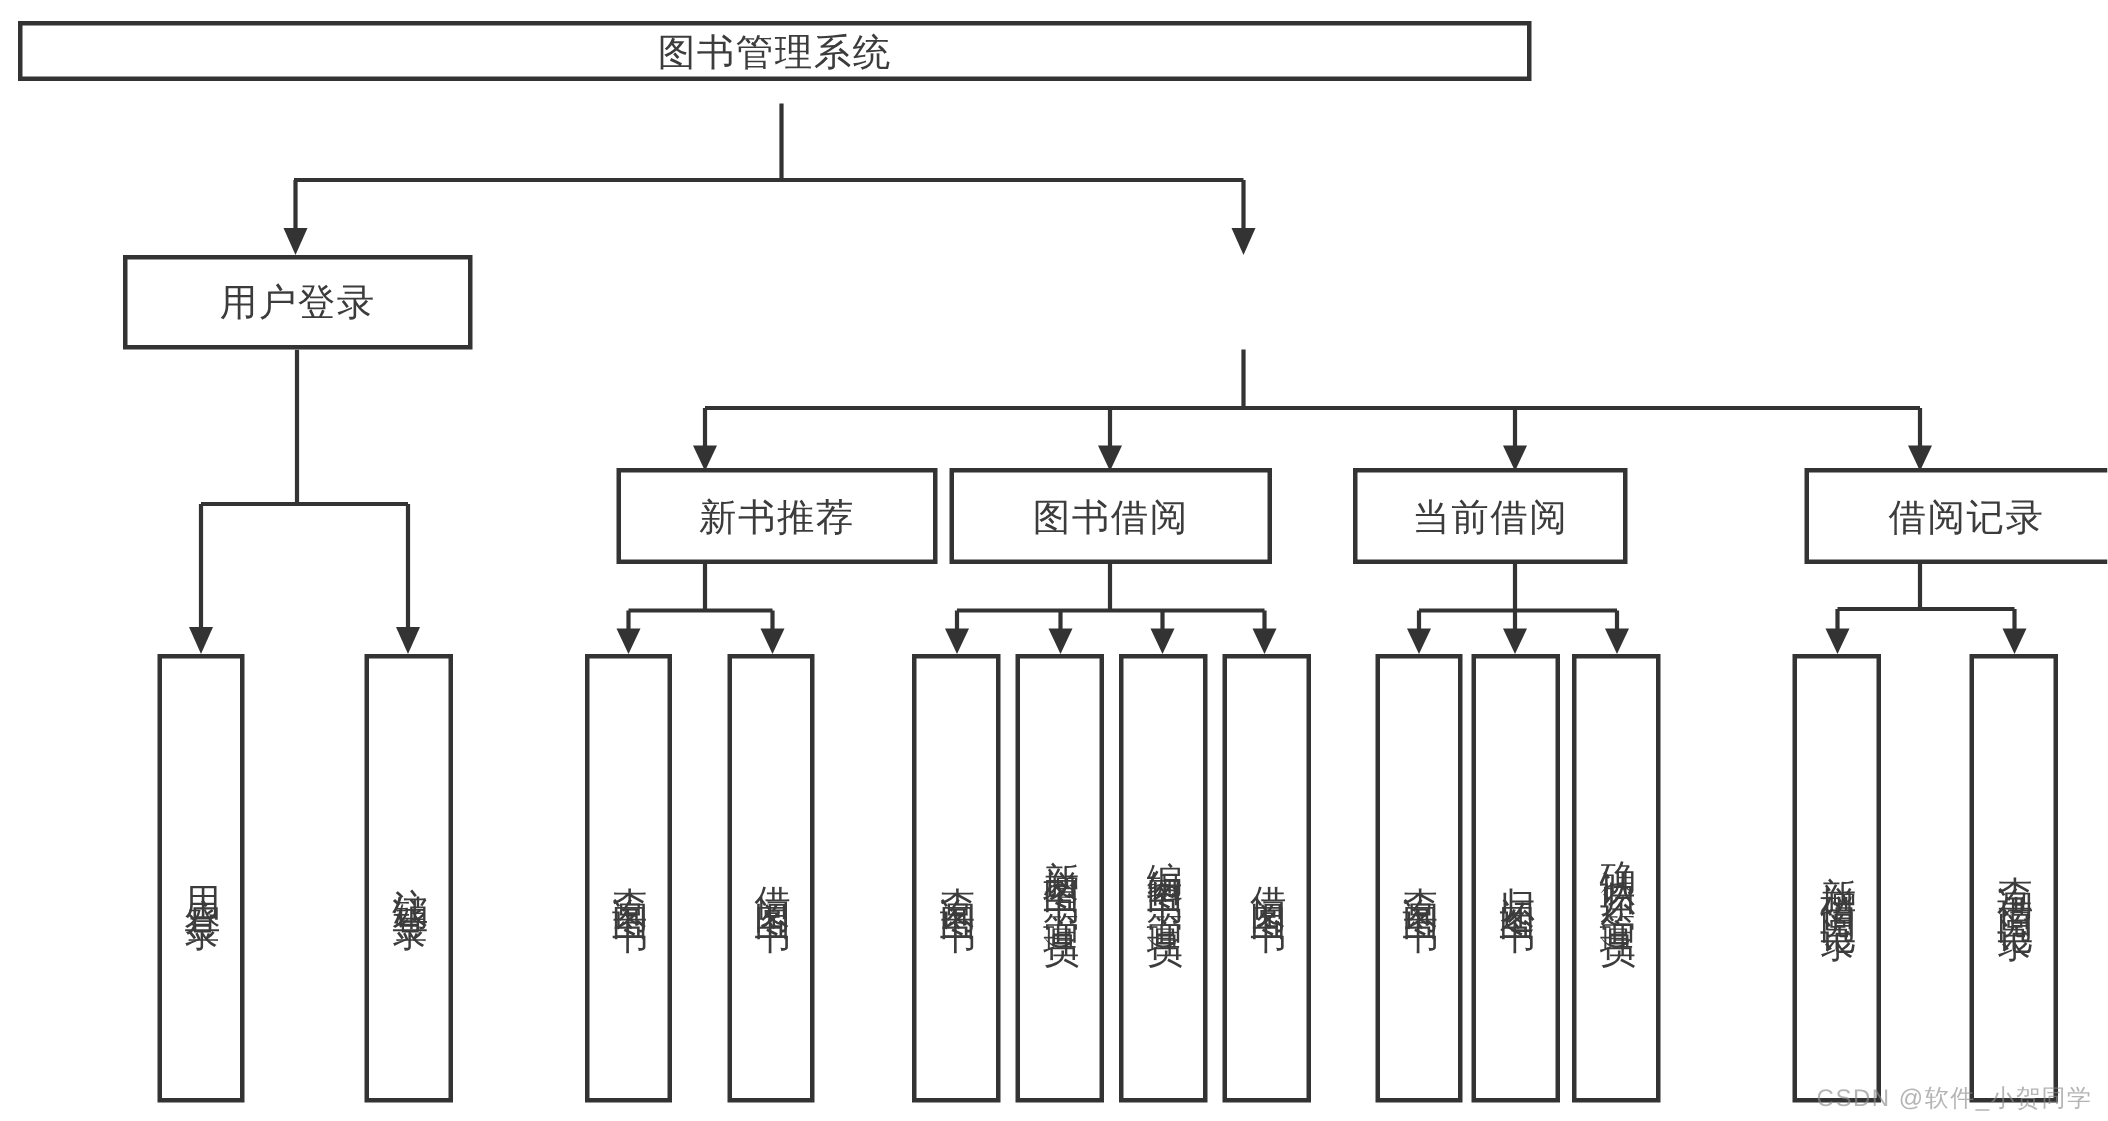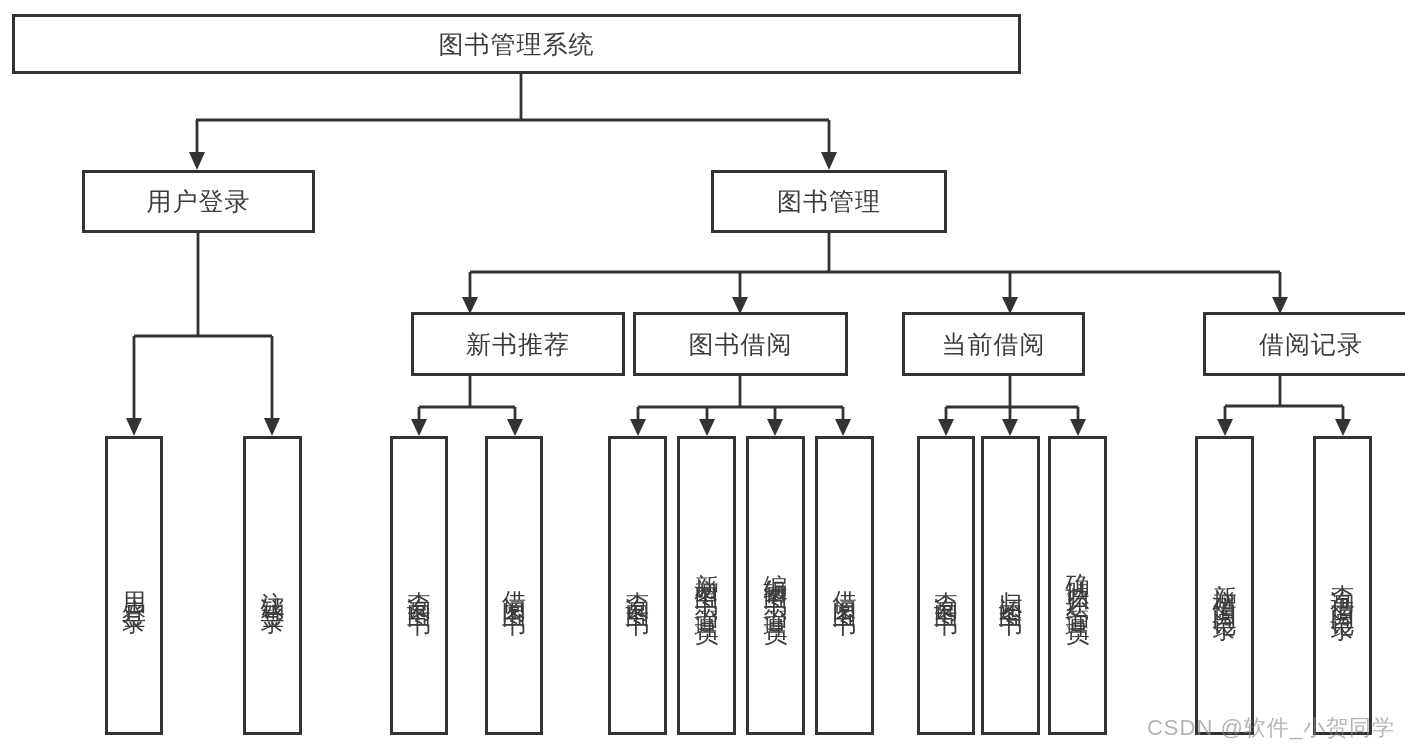--- a/index.html
+++ b/index.html
@@ -31,21 +31,21 @@
   .vtext {
     writing-mode: vertical-rl;
     text-orientation: mixed;
     letter-spacing: 7px;
     line-height: 1;
   }
   .watermark {
     position: absolute;
     right: 10px;
     bottom: 4px;
-    font-size: 22px;
+    font-size: 16px;
     color: rgba(140, 140, 140, 0.65);
     letter-spacing: 1px;
     white-space: nowrap;
     z-index: 5;
   }
 </style>
 </head>
 <body>
 
 <div class="canvas">
@@ -93,29 +93,26 @@
       <polygon points="1070,419 1086,419 1078,436" fill="#333333" stroke="none"></polygon>
     </g>
 
     <g stroke="#333333" stroke-width="2.8" fill="none">
       <path d="M1280,376 V406 M1225,406 H1343 M1225,406 V420 M1343,406 V420"></path>
       <polygon points="1217,419 1233,419 1225,436" fill="#333333" stroke="none"></polygon>
       <polygon points="1335,419 1351,419 1343,436" fill="#333333" stroke="none"></polygon>
     </g>
   </svg>
 
-  <div class="box hbox" style="left:12px; top:14px; width:1009px; height:60px;">
+  <div class="box hbox" style="left:12px; top:14px; width:1009px; height:40px;">
     <span>图书管理系统</span>
   </div>
 
   <div class="box hbox" style="left:82px; top:170px; width:233px; height:63px;">
     <span>用户登录</span>
-  </div>
-  <div class="box hbox" style="left:711px; top:170px; width:236px; height:63px;">
-    <span>图书管理</span>
   </div>
 
   <div class="box hbox" style="left:363px; top:312px; width:214px; height:64px;margin-left:48px;">
     <span>新书推荐</span>
   </div>
   <div class="box hbox" style="left:633px; top:312px; width:215px; height:64px;align-items:center;">
     <span>图书借阅</span>
   </div>
   <div class="box hbox" style="left:902px; top:312px; width:183px; height:64px;">
     <span>当前借阅</span>

